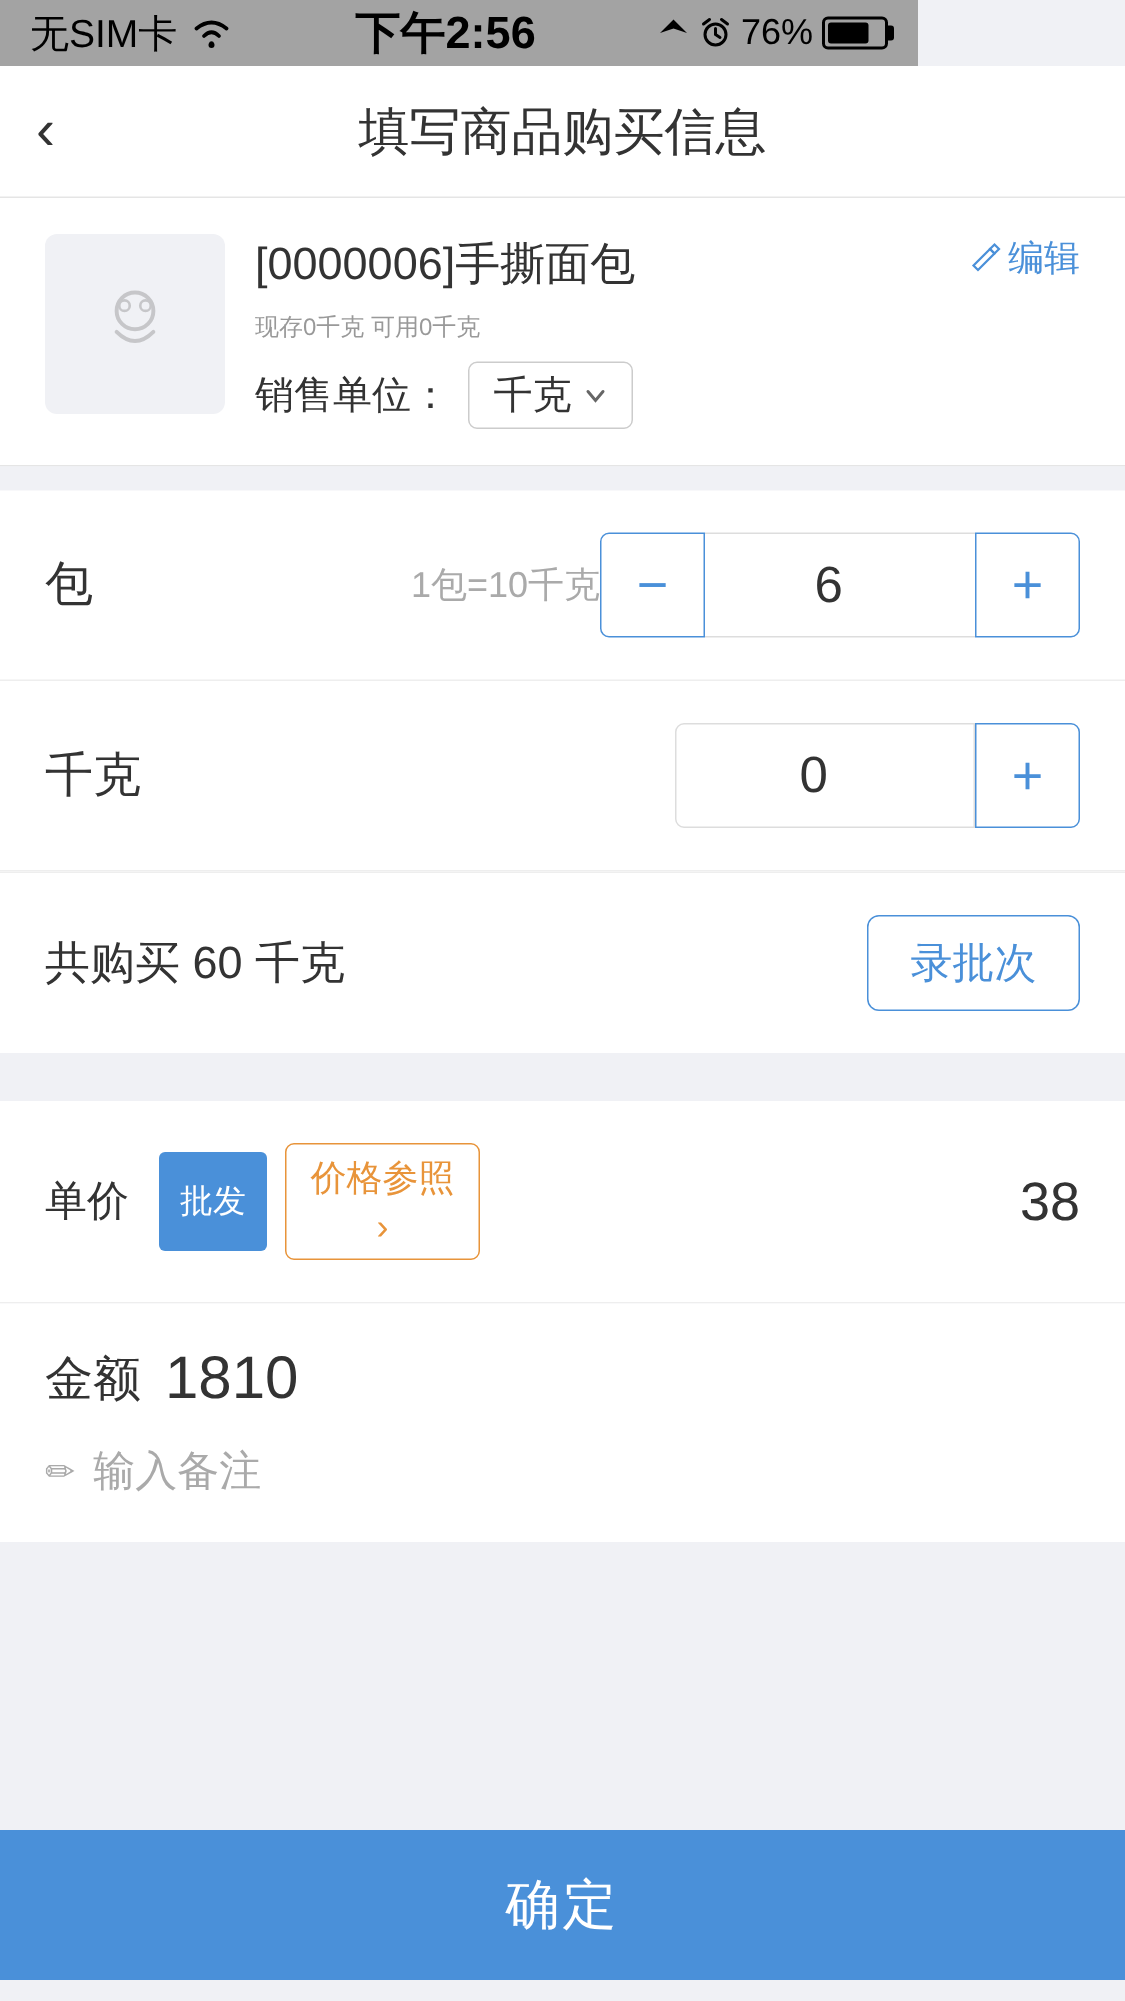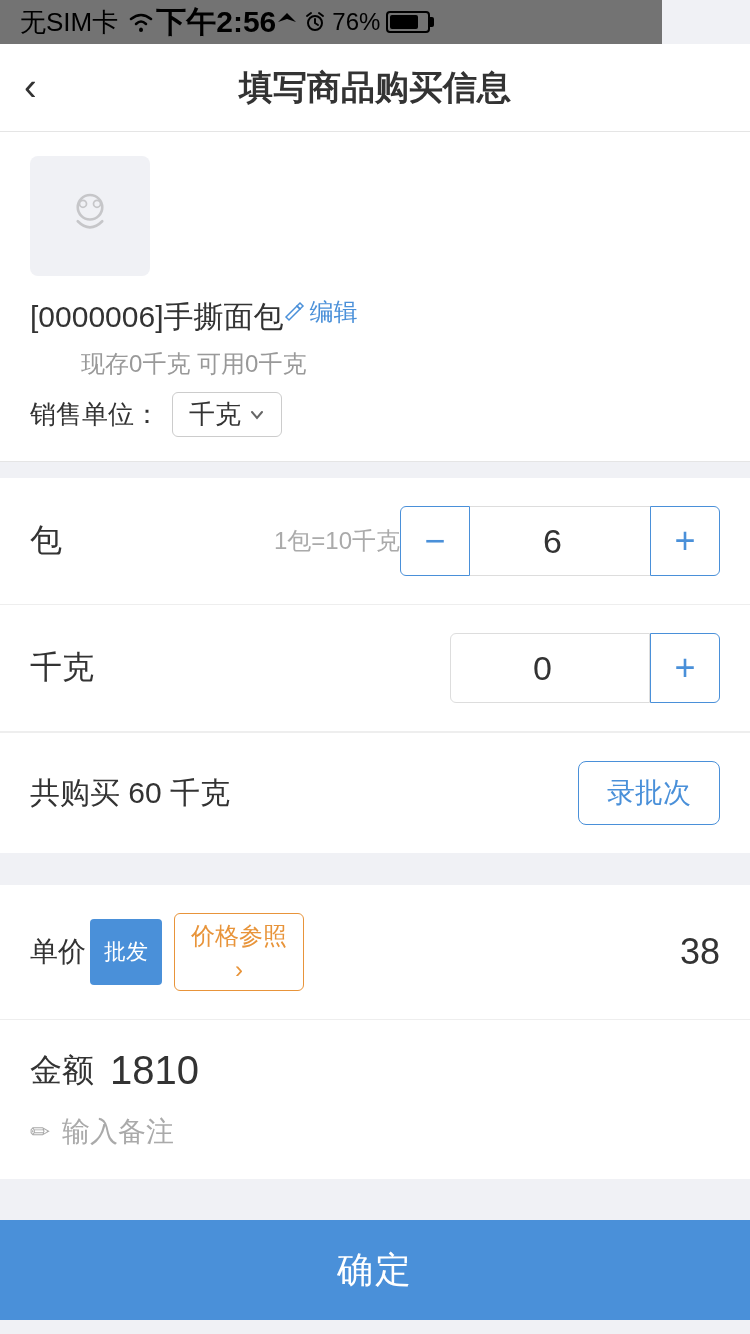--- a/index.html
+++ b/index.html
@@ -7,25 +7,26 @@
     body {
       width: 750px;
       min-height: 1334px;
       font-family: -apple-system, "PingFang SC", "Helvetica Neue", sans-serif;
       background: #f0f1f5;
       overflow-x: hidden;
     }
 
     
     .status-bar {
-      width: 662px;
+      width: 612px;
       height: 44px;
-      background: #737373;
-      display: flex;
-      align-items: center;
+      background: #a3a3a3;
+      display: flex;
+      align-items: center;
+      justify-content: space-between;
       padding: 0 20px;
       font-size: 28px;
     }
     .status-left {
       display: flex;
       align-items: center;
       gap: 8px;
       font-size: 26px;
       color: #000;
     }
@@ -82,34 +83,33 @@
     }
     .nav-back {
       position: absolute;
       left: 24px;
       font-size: 38px;
       color: #333;
       cursor: pointer;
     }
     .nav-title {
       font-size: 34px;
-      font-weight: 700;
+      font-weight: 400;
       color: #333;
     }
 
     
     .product-card {
       background: #fff;
       margin-top: 0;
       padding: 24px 30px;
       display: flex;
       align-items: flex-start;
       gap: 20px;
       border-bottom: 1px solid #e5e5e5;
-      flex-direction: column;
     }
     .product-image {
       width: 120px;
       height: 120px;
       background: #f0f1f5;
       border-radius: 8px;
       display: flex;
       align-items: center;
       justify-content: center;
       flex-shrink: 0;
@@ -122,24 +122,23 @@
     .product-info {
       flex: 1;
     }
     .product-name {
       font-size: 30px;
       color: #333;
       font-weight: 500;
       line-height: 1.4;
     }
     .product-stock {
-      font-size: 24px;
+      font-size: 16px;
       color: #999;
       margin-top: 10px;
-      text-align: center;
     }
     .product-unit-row {
       display: flex;
       align-items: center;
       gap: 12px;
       margin-top: 12px;
     }
     .product-unit-label {
       font-size: 26px;
       color: #333;
@@ -280,21 +279,21 @@
     }
     .price-row {
       display: flex;
       align-items: center;
       padding: 28px 30px;
       border-bottom: 1px solid #eee;
     }
     .price-label {
       font-size: 28px;
       color: #333;
-      margin-right: 4px;
+      margin-right: 20px;
     }
     .price-tag {
       background: #4a90d9;
       color: #fff;
       font-size: 22px;
       padding: 18px 14px;
       border-radius: 4px;
       margin-right: 12px;
     }
     .price-ref-btn {

